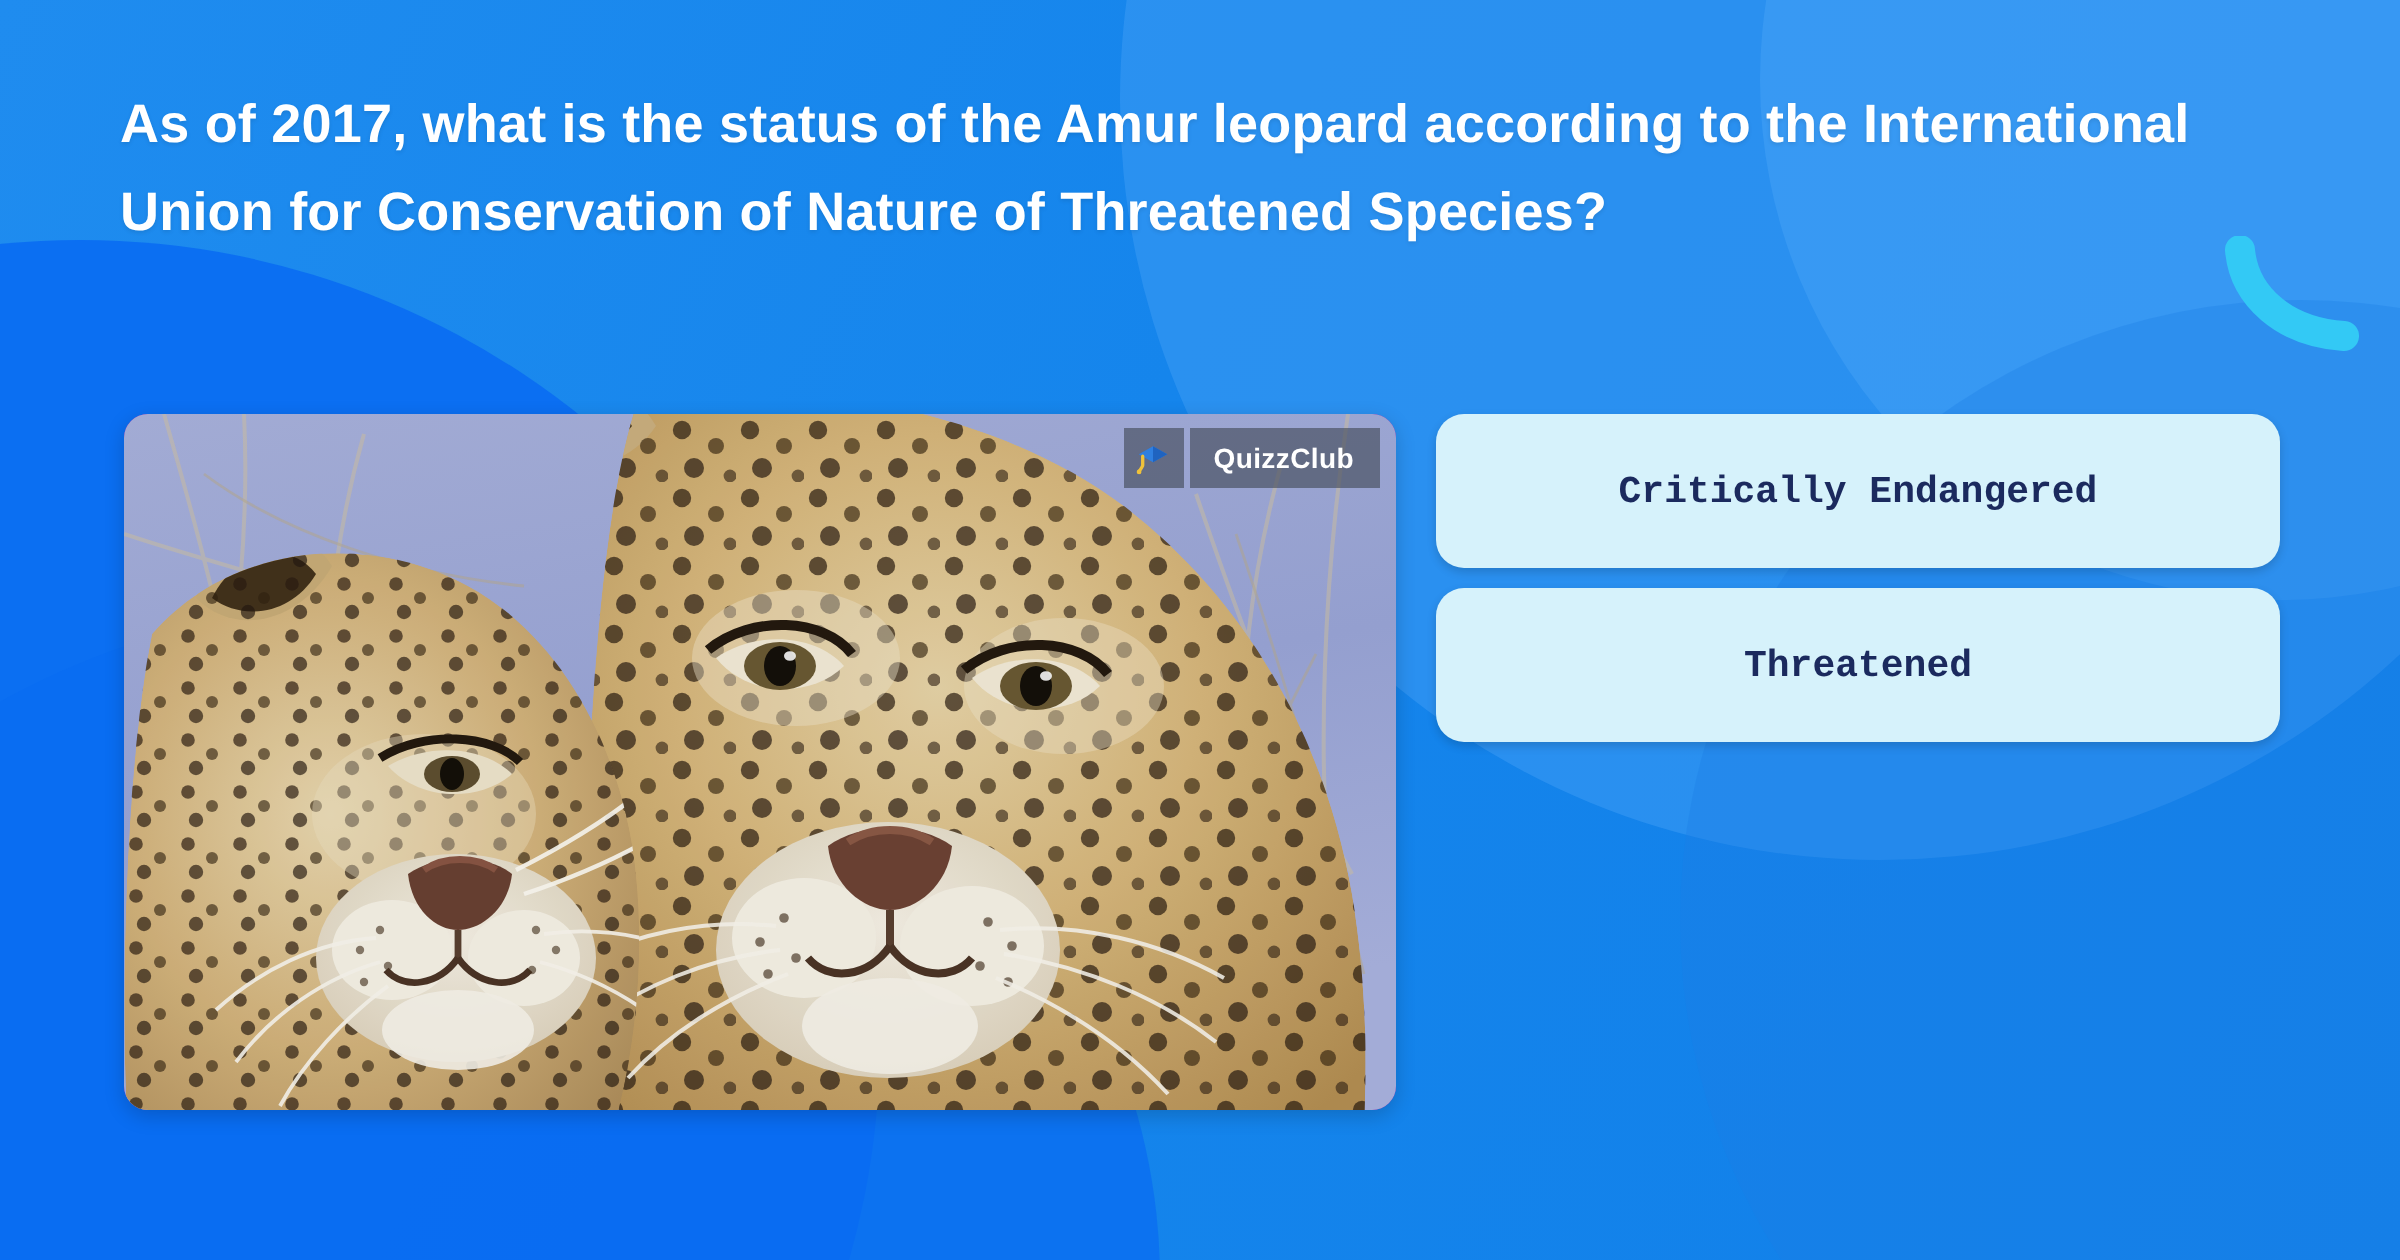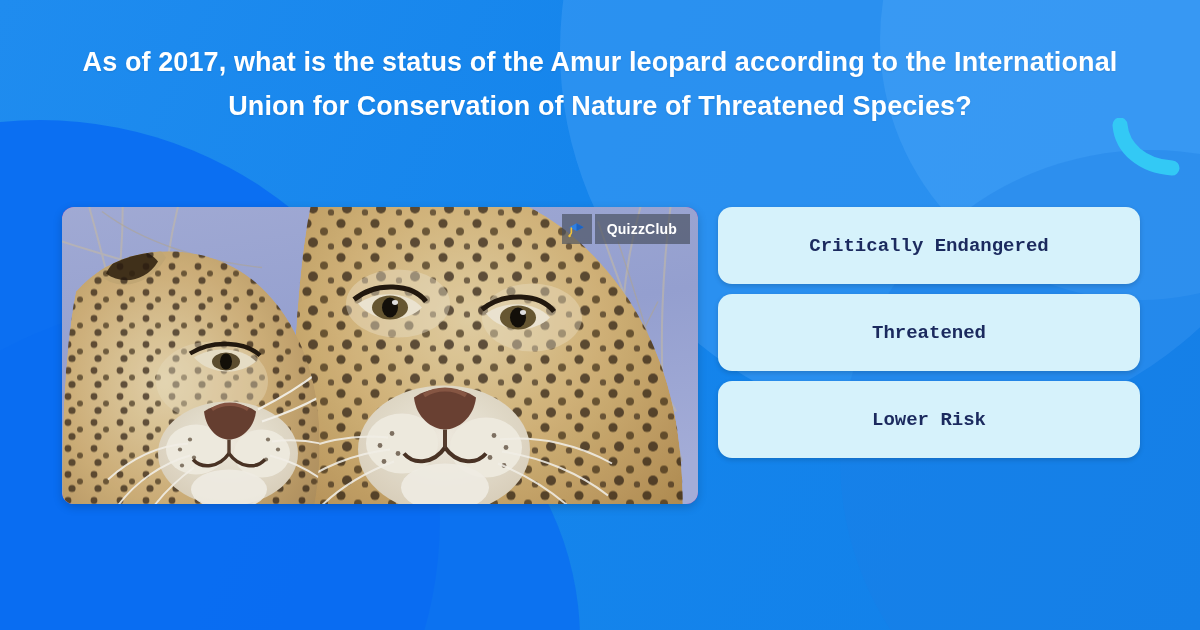--- a/index.html
+++ b/index.html
@@ -74,34 +74,34 @@
     position: absolute;
     left: 1112px; top: 118px;
     width: 74px; height: 60px;
   }
 
   
   .question {
     position: absolute;
     left: 60px; top: 40px;
     width: 1080px;
-    text-align: center;
+    text-align: left;
     color: #ffffff;
     font-size: 27px;
     font-weight: bold;
     line-height: 44px;
     letter-spacing: .1px;
     text-shadow: 0 1px 2px rgba(0,0,0,.10);
   }
 
   
   .photo-card {
     position: absolute;
     left: 62px; top: 207px;
-    width: 636px; height: 297px;
+    width: 636px; height: 348px;
     border-radius: 12px;
     overflow: hidden;
     box-shadow: 0 3px 10px rgba(0,0,0,.18);
     background: #a21caf;
   }
   .photo-svg { display: block; width: 100%; height: 100%; }
 
   
   .watermark {
     position: absolute;
@@ -368,16 +368,15 @@
           <circle cx="3.2" cy="20.2" r="1.5" fill="#f0c23a"></circle>
         </svg>
       </div>
       <div class="wm-label">QuizzClub</div>
     </div>
   </div>
 
   <div class="answers">
     <div class="answer">Critically Endangered</div>
     <div class="answer">Threatened</div>
-    <div class="answer">Lower Risk</div>
   </div>
 
 </div>
 
 </body></html>

